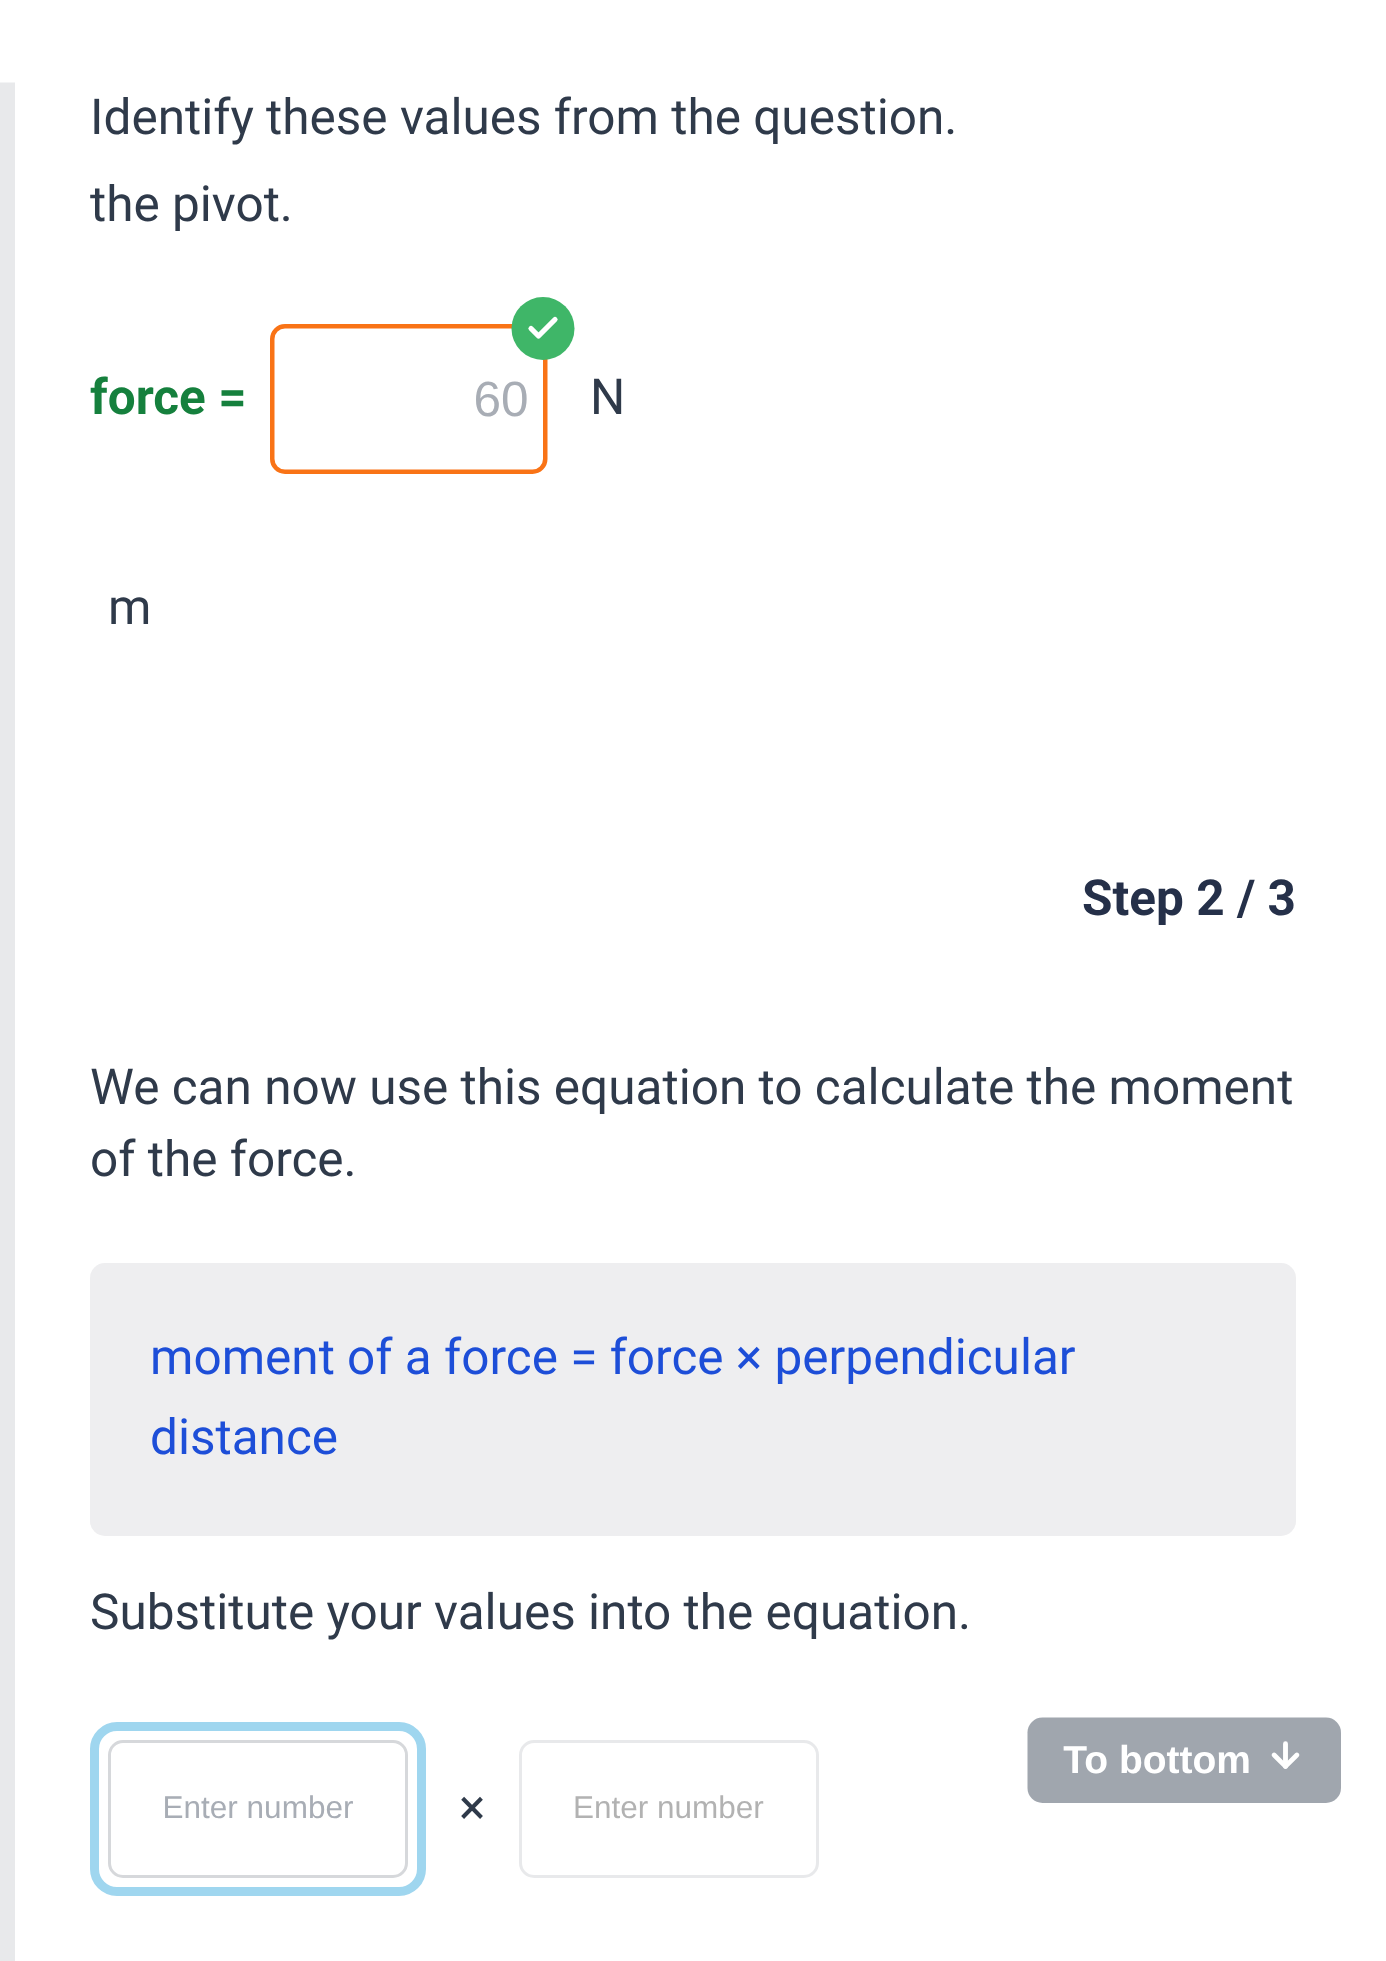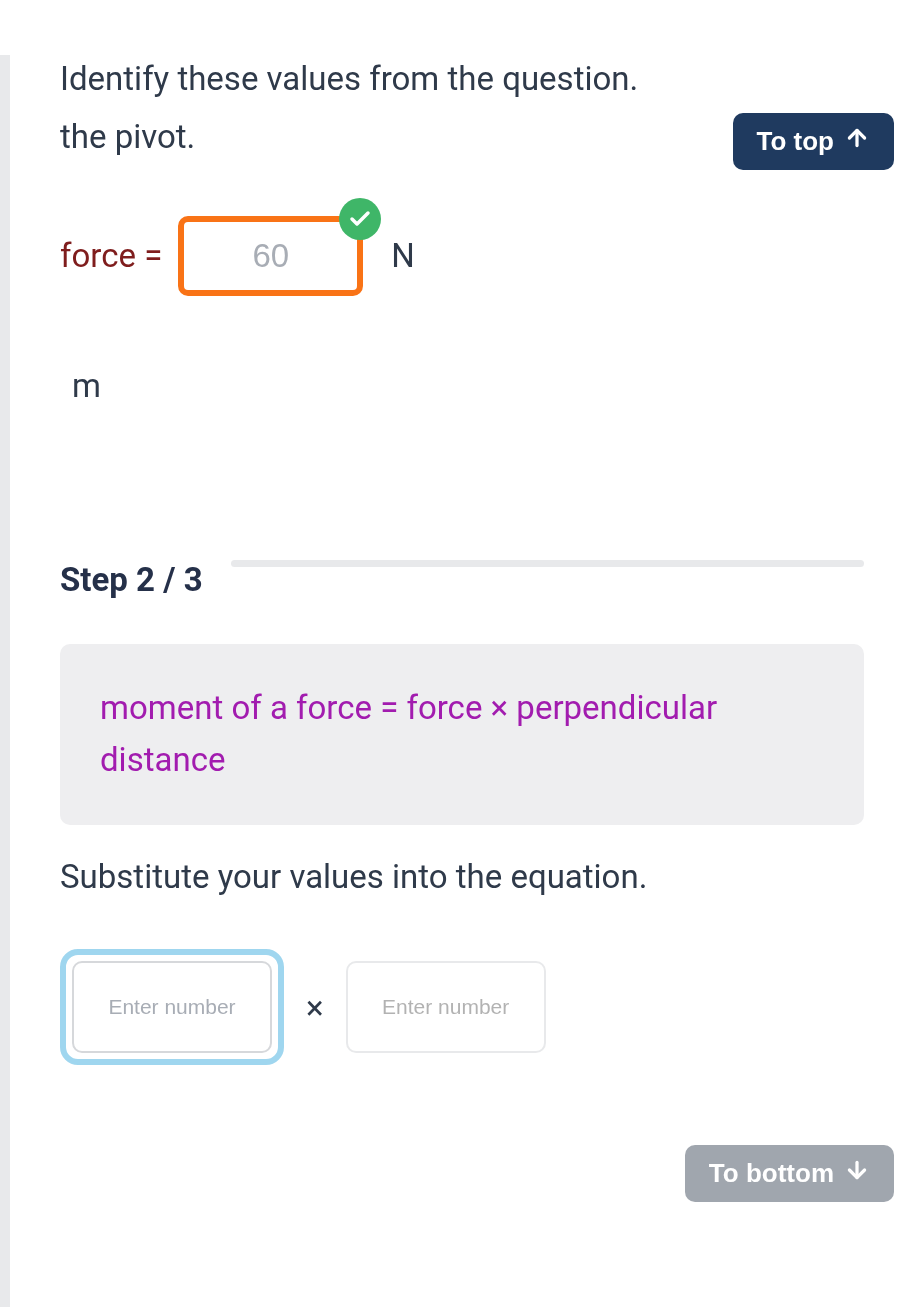--- a/index.html
+++ b/index.html
@@ -37,36 +37,36 @@
   .mt-intro { padding-top: 10px; }
   .input-row {
     display: flex;
     align-items: center;
     margin-top: 55px;
     flex-wrap: wrap;
     gap: 12px 16px;
   }
   .label {
     font-size: 33px;
-    color: #7f1d1d;
-    font-weight: 400;
+    color: #15803d;
+    font-weight: 700;
     white-space: nowrap;
   }
   .field-wrap {
     position: relative;
     display: inline-block;
   }
   .num-input {
     width: 185px;
-    height: 80px;
-    border: 6px solid #f97316;
-    border-radius: 10px;
-    background: #fff;
-    font-size: 33px;
-    text-align: center;
+    height: 100px;
+    border: 3px solid #f97316;
+    border-radius: 10px;
+    background: #fff;
+    font-size: 33px;
+    text-align: right;
     color: #2f3a4a;
     padding: 0 10px;
   }
   .num-input::placeholder {
     color: #a8adb5;
   }
   .check-badge {
     position: absolute;
     top: -18px;
     right: -18px;
@@ -80,23 +80,24 @@
   }
   .check-badge svg { width: 24px; height: 24px; }
   .unit {
     font-size: 33px;
     color: #2f3a4a;
     margin-left: 12px;
   }
 
   .step-header {
     display: flex;
-    align-items: flex-start;
+    align-items: flex-end;
     gap: 28px;
     margin-top: 155px;
+    flex-direction: column;
   }
   .step-title {
     font-size: 33px;
     font-weight: 700;
     color: #253049;
     white-space: nowrap;
   }
   .step-line {
     flex: 1;
     height: 7px;
@@ -107,21 +108,21 @@
   .step-body {
     margin-top: 55px;
   }
 
   .equation-box {
     background: #eeeef0;
     border-radius: 10px;
     padding: 38px 40px;
     margin-top: 45px;
     font-size: 33px;
-    color: #a21caf;
+    color: #1d4ed8;
     line-height: 1.6;
   }
 
   .substitute-row {
     display: flex;
     align-items: center;
     margin-top: 48px;
     flex-wrap: wrap;
     gap: 12px 14px;
   }
@@ -194,29 +195,20 @@
     height: 2px;
     background: #e6e7ea;
   }
 </style>
 </head>
 <body>
 
 <div class="page">
   <div class="left-rail"></div>
 
-  <button class="to-top-btn">
-    <span>To top</span>
-    <span>
-      <svg class="arrow-svg" viewBox="0 0 24 24" fill="none" stroke="#fff" stroke-width="3" stroke-linecap="round" stroke-linejoin="round">
-        <path d="M12 19V5"></path>
-          <path d="M5 12l7-7 7 7"></path>
-      </svg>
-    </span>
-  </button>
 
   <div class="content">
 
     <p class="body-text" style="margin-top:55px">Identify these values from the question.</p>
     <p class="body-text mt-intro">the pivot.</p>
 
     <div class="input-row">
       <span class="label">force =</span>
       <span class="field-wrap">
         <input class="num-input" type="text" placeholder="60" style="">
@@ -231,20 +223,21 @@
 
     <div class="input-row" style="margin-top:70px">
       <span class="unit">m</span>
     </div>
 
     <div class="step-header">
       <span class="step-title">Step 2 / 3</span>
       <div class="step-line"></div>
     </div>
 
+    <p class="body-text step-body">We can now use this equation to calculate the moment of the force.</p>
 
     <div class="equation-box">
       <span>moment of a force = force × perpendicular distance</span>
     </div>
 
     <p class="body-text" style="margin-top:28px">Substitute your values into the equation.</p>
 
     <div class="substitute-row">
       <span class="active-wrap">
         <input class="active-input" type="text" placeholder="Enter number" style="">

